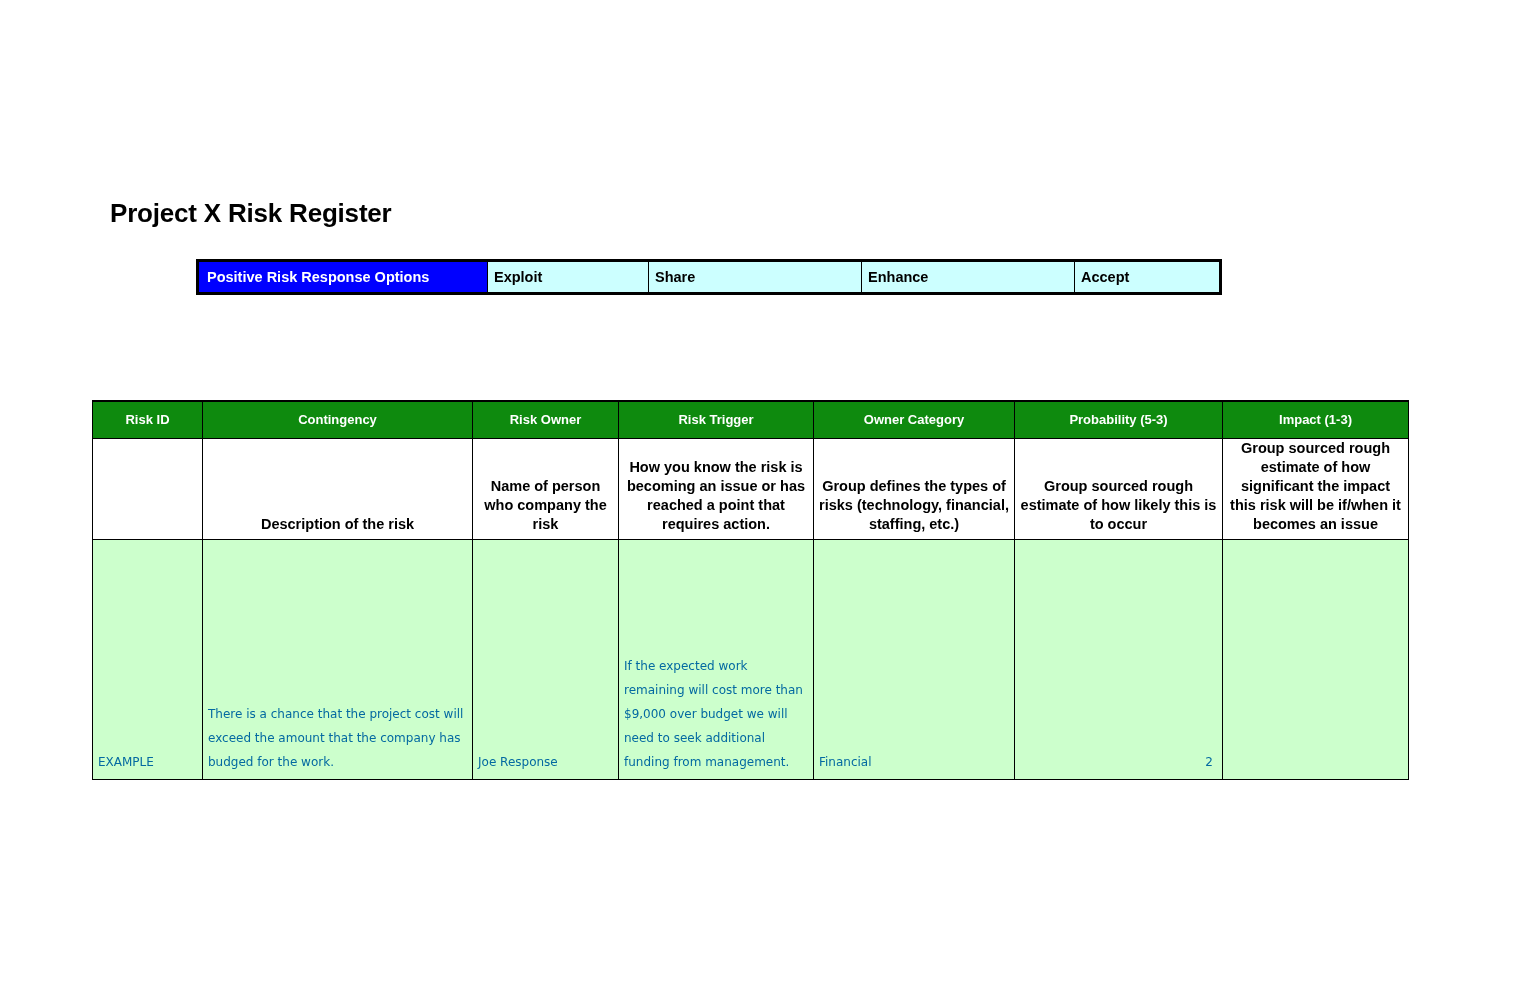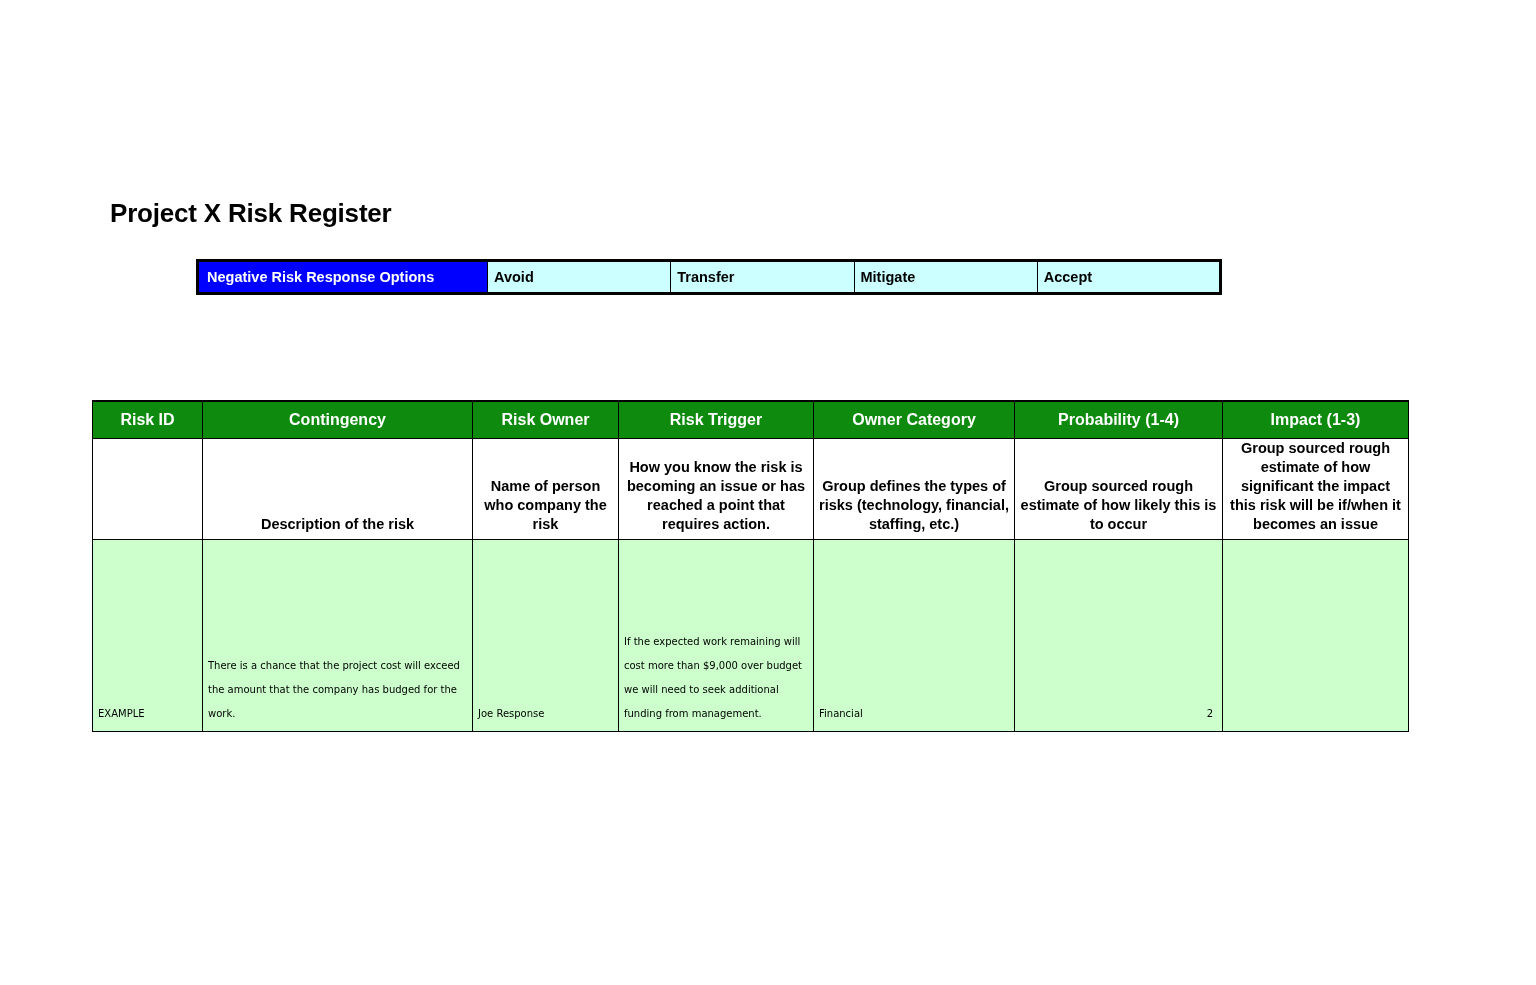--- a/index.html
+++ b/index.html
@@ -69,21 +69,21 @@
   #risk-table th,
   #risk-table td {
     border: 1.5px solid #000000;
     overflow: hidden;
     box-sizing: border-box;
   }
   
   #risk-table thead th {
     background: #0E8A0E;
     color: #FFFFFF;
-    font-size: 16px;
+    font-size: 13px;
     font-weight: bold;
     height: 37px;
     text-align: center;
     vertical-align: middle;
     padding: 0 4px;
     border-top: 2px solid #000000;
     margin-left: 44px;
   }
   
   #risk-table tr.guide td {
@@ -94,24 +94,24 @@
     height: 91px;
     text-align: center;
     vertical-align: bottom;
     padding: 0 4px 5px 4px;
     line-height: 19px;
   }
   #risk-table tr.guide td.blank { padding: 0; }
   
   #risk-table tr.data td {
     background: #CCFFCC;
-    color: #000000;
-    font-size: 10px;
+    color: #0369a1;
+    font-size: 12px;
     font-weight: normal;
-    height: 192px;
+    height: 240px;
     vertical-align: bottom;
     text-align: left;
     padding: 0 5px 5px 5px;
     line-height: 24px;
     font-family: "DejaVu Sans", sans-serif;
   }
   #risk-table tr.data td.num {
     text-align: right;
     padding-right: 9px;
   }
@@ -130,38 +130,38 @@
   .clip-right { position: relative; }
 </style>
 </head>
 <body>
 
 <div id="page-title">Project X Risk Register</div>
 
 <table id="response-table">
   <tbody>
     <tr>
-      <td class="label">Negative Risk Response Options</td>
-      <td class="opt">Avoid</td>
-      <td class="opt">Transfer</td>
-      <td class="opt">Mitigate</td>
+      <td class="label">Positive Risk Response Options</td>
+      <td class="opt" style="width:148px;">Exploit</td>
+      <td class="opt" style="width:200px;">Share</td>
+      <td class="opt" style="width:200px;">Enhance</td>
       <td class="opt">Accept</td>
     </tr>
   </tbody>
 </table>
 
 <table id="risk-table">
   <thead>
     <tr>
       <th class="c-id">Risk ID</th>
       <th class="c-desc">Contingency</th>
       <th class="c-owner">Risk Owner</th>
       <th class="c-trig">Risk Trigger</th>
       <th class="c-cat">Owner Category</th>
-      <th class="c-prob">Probability (1-4)</th>
+      <th class="c-prob">Probability (5-3)</th>
       <th class="c-imp">Impact (1-3)</th>
     </tr>
   </thead>
   <tbody>
     <tr class="guide">
       <td class="c-id blank"></td>
       <td class="c-desc">Description of the risk</td>
       <td class="c-owner">Name of person who company the risk</td>
       <td class="c-trig">How you know the risk is becoming an issue or has reached a point that requires action.</td>
       <td class="c-cat">Group defines the types of risks (technology, financial, staffing, etc.)</td>

